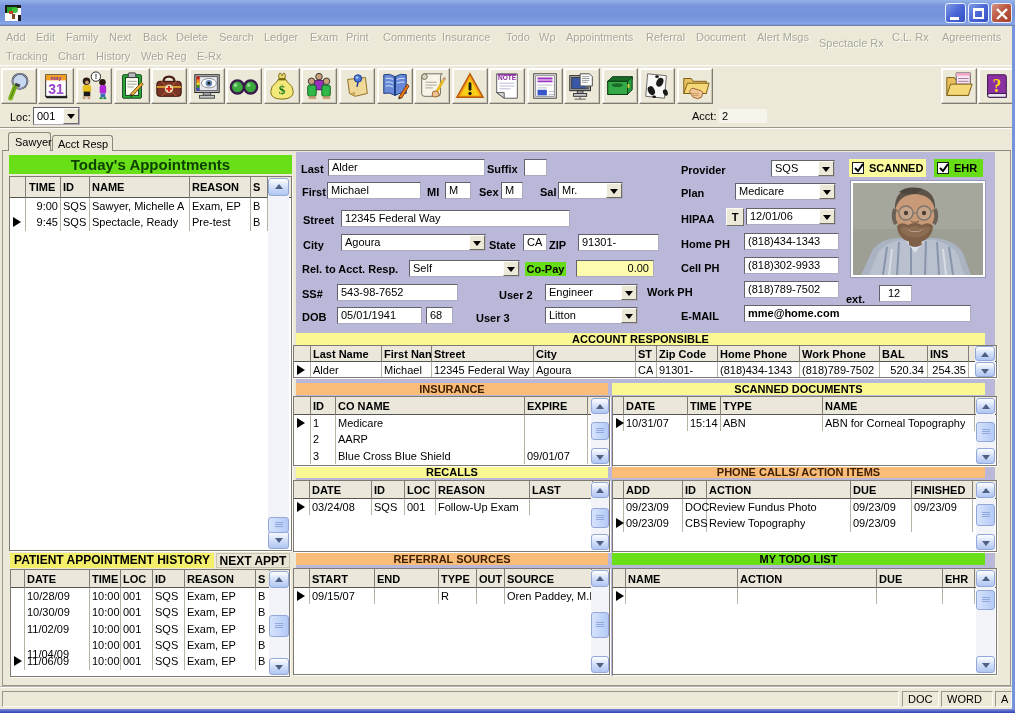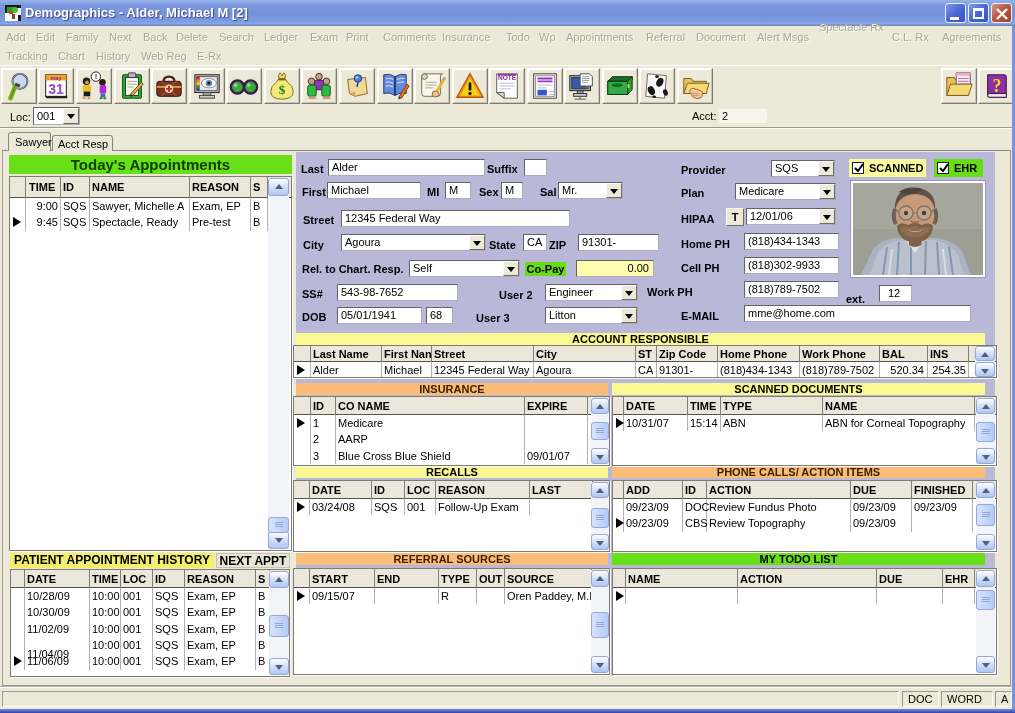--- a/index.html
+++ b/index.html
@@ -33,21 +33,20 @@
 <svg class="abs" style="left:5px;top:5px" width="16" height="16">
       <rect x="0" y="0" width="16" height="16" fill="#fff"></rect>
       <rect x="0" y="0" width="16" height="3" fill="#1a1a1a"></rect>
       <rect x="0" y="0" width="3" height="8" fill="#1a1a1a"></rect>
       <rect x="13" y="10" width="3" height="6" fill="#1a1a1a"></rect>
       <rect x="2" y="2" width="7" height="6" fill="#27a427"></rect>
       <circle cx="10" cy="5" r="3" fill="#3dc23d"></circle>
       <rect x="4" y="6" width="4" height="3" fill="#d23a2a"></rect>
       <rect x="7" y="9" width="3" height="5" fill="#7b4a2a"></rect>
     </svg>
-<span class="abs" style="left:25px;top:5px;font-size:13px;font-weight:bold;color:#fff;text-shadow:1px 1px 1px #3a4a85">Demographics - Alder, Michael M [2]</span>
 <div style="position:absolute;top:3px;width:21px;height:20px;border-radius:3px;border:1px solid #e8f0fc;left:945px;background:linear-gradient(135deg,#7e9ae8 0%,#4a67d5 50%,#3550c4 100%)">
       <div style="position:absolute;left:4px;top:13px;width:9px;height:3px;background:#fff"></div>
     </div>
 <div style="position:absolute;top:3px;width:21px;height:20px;border-radius:3px;border:1px solid #e8f0fc;left:968px;background:linear-gradient(135deg,#7e9ae8 0%,#4a67d5 50%,#3550c4 100%)">
       <div style="position:absolute;left:4px;top:4px;width:11px;height:11px;border:2px solid #fff;border-top-width:3px"></div>
     </div>
 <div style="position:absolute;top:3px;width:21px;height:20px;border-radius:3px;border:1px solid #e8f0fc;left:991px;background:linear-gradient(135deg,#d89587 0%,#bc5a44 45%,#a33d2a 100%)">
       <svg style="position:absolute;left:3px;top:3px" width="14" height="14">
         <path d="M2 2 L12 12 M12 2 L2 12" stroke="#fff" stroke-width="2.4"></path>
       </svg>
@@ -64,21 +63,21 @@
 <span class="mi" style="left:310px;top:31px">Exam</span>
 <span class="mi" style="left:346px;top:31px">Print</span>
 <span class="mi" style="left:383px;top:31px">Comments</span>
 <span class="mi" style="left:442px;top:31px">Insurance</span>
 <span class="mi" style="left:506px;top:31px">Todo</span>
 <span class="mi" style="left:539px;top:31px">Wp</span>
 <span class="mi" style="left:566px;top:31px">Appointments</span>
 <span class="mi" style="left:646px;top:31px">Referral</span>
 <span class="mi" style="left:696px;top:31px">Document</span>
 <span class="mi" style="left:757px;top:31px">Alert Msgs</span>
-<span class="mi" style="left:819px;top:21px">Spectacle Rx</span>
+<span class="mi" style="left:819px;top:37px">Spectacle Rx</span>
 <span class="mi" style="left:892px;top:31px">C.L. Rx</span>
 <span class="mi" style="left:942px;top:31px">Agreements</span>
 <span class="mi" style="left:6px;top:50px">Tracking</span>
 <span class="mi" style="left:58px;top:50px">Chart</span>
 <span class="mi" style="left:96px;top:50px">History</span>
 <span class="mi" style="left:141px;top:50px">Web Reg</span>
 <span class="mi" style="left:197px;top:50px">E-Rx</span>
 <div class="abs" style="left:0;top:65px;width:1015px;height:1px;background:#fdfcf8"></div>
 <div class="tb" style="left:1px">
     <svg width="30" height="30" viewBox="0 0 32 32">
@@ -431,21 +430,21 @@
 <span class="lbl" style="left:303px;top:214px">Street</span>
 <div class="fld" style="left:341px;top:210px;width:229px;height:17px;">12345 Federal Way</div>
 <span class="lbl" style="left:303px;top:239px">City</span>
 <div class="fld" style="left:341px;top:234px;width:145px;height:17px;padding-right:16px">Agoura<div class="da">
       <i></i>
     </div></div>
 <span class="lbl" style="left:489px;top:239px">State</span>
 <div class="fld" style="left:523px;top:234px;width:24px;height:17px;">CA</div>
 <span class="lbl" style="left:549px;top:239px">ZIP</span>
 <div class="fld" style="left:578px;top:234px;width:81px;height:17px;">91301-</div>
-<span class="lbl" style="left:302px;top:263px">Rel. to Chart. Resp.</span>
+<span class="lbl" style="left:302px;top:263px">Rel. to Acct. Resp.</span>
 <div class="fld" style="left:409px;top:260px;width:111px;height:17px;padding-right:16px">Self<div class="da">
       <i></i>
     </div></div>
 <div class="bar" style="left:525px;top:262px;width:41px;height:14px;background:#66dd14;line-height:14px">Co-Pay</div>
 <div class="fld" style="left:576px;top:260px;width:78px;height:17px;background:#fdfcae;text-align:right;padding-right:4px">0.00</div>
 <span class="lbl" style="left:302px;top:288px">SS#</span>
 <div class="fld" style="left:337px;top:284px;width:121px;height:17px;">543-98-7652</div>
 <span class="lbl" style="left:499px;top:289px">User 2</span>
 <div class="fld" style="left:545px;top:284px;width:93px;height:17px;padding-right:16px">Engineer<div class="da">
       <i></i>
@@ -472,21 +471,21 @@
     </div></div>
 <span class="lbl" style="left:681px;top:238px">Home PH</span>
 <div class="fld" style="left:744px;top:233px;width:95px;height:17px;">(818)434-1343</div>
 <span class="lbl" style="left:681px;top:262px">Cell PH</span>
 <div class="fld" style="left:744px;top:257px;width:95px;height:17px;">(818)302-9933</div>
 <span class="lbl" style="left:647px;top:286px">Work PH</span>
 <div class="fld" style="left:744px;top:281px;width:95px;height:17px;">(818)789-7502</div>
 <span class="lbl" style="left:846px;top:293px">ext.</span>
 <div class="fld" style="left:879px;top:285px;width:33px;height:17px;padding-left:8px">12</div>
 <span class="lbl" style="left:681px;top:310px">E-MAIL</span>
-<div class="fld" style="left:744px;top:305px;width:227px;height:17px;">mme@home.com</div>
+<div class="fld" style="left:744px;top:305px;width:227px;height:17px;font-weight:bold;">mme@home.com</div>
 <div class="abs" style="left:849px;top:159px;width:77px;height:18px;background:#fbfa9d"></div>
 <div class="ck" style="left:852px;top:162px">
     <svg width="12" height="12">
       <path d="M2 6 l3 3 l5 -7" stroke="#000" stroke-width="2" fill="none"></path>
     </svg>
   </div>
 <span class="lbl" style="left:869px;top:162px">SCANNED</span>
 <div class="abs" style="left:934px;top:159px;width:49px;height:18px;background:#66dd14"></div>
 <div class="ck" style="left:937px;top:162px">
     <svg width="12" height="12">

